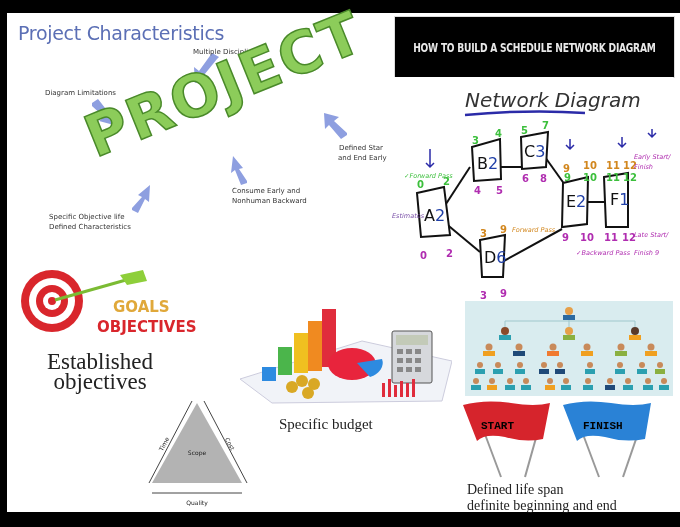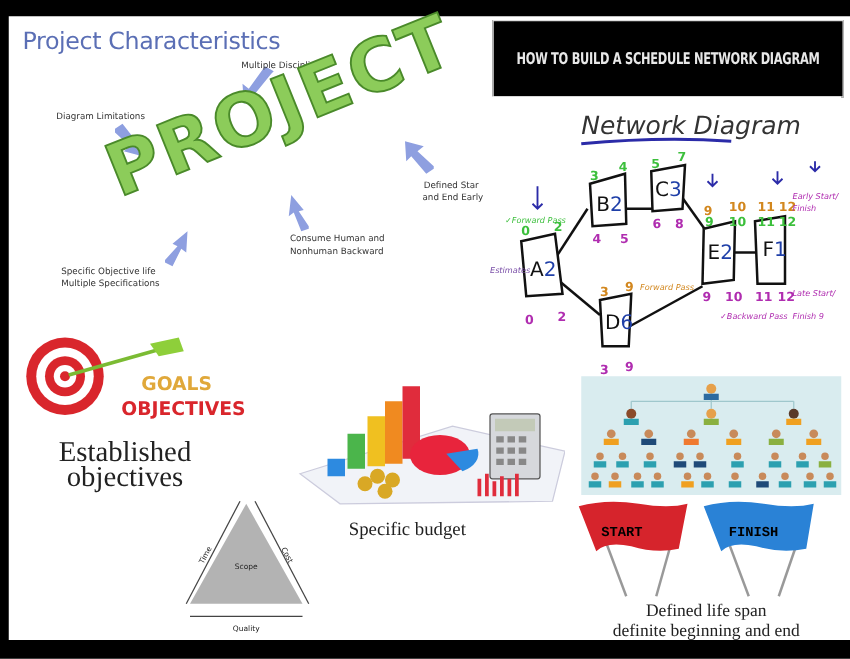--- a/index.html
+++ b/index.html
@@ -35,24 +35,24 @@
       <polygon points="240,170 234,172 228,157 224,160 226,143 236,155 232,156 240,168"></polygon>
 
       <polygon points="125,197 131,200 138,186 142,189 143,172 131,182 135,184 125,195"></polygon>
     </g>
   </svg>
 
   <div class="abs small-lbl" style="left:186px;top:34px">Multiple Disciplines</div>
   <div class="abs small-lbl" style="left:38px;top:75px">Diagram Limitations</div>
   <div class="abs small-lbl" style="left:332px;top:130px">Defined Star</div>
   <div class="abs small-lbl" style="left:331px;top:140px">and End Early</div>
-  <div class="abs small-lbl" style="left:225px;top:173px">Consume Human and</div>
+  <div class="abs small-lbl" style="left:225px;top:173px">Consume Early and</div>
   <div class="abs small-lbl" style="left:225px;top:183px">Nonhuman Backward</div>
   <div class="abs small-lbl" style="left:42px;top:199px">Specific Objective life</div>
-  <div class="abs small-lbl" style="left:42px;top:209px">Multiple Specifications</div>
+  <div class="abs small-lbl" style="left:42px;top:209px">Defined Characteristics</div>
 
   <div class="abs project-word">PROJECT</div>
 
   <div class="abs net-banner">
     <span>HOW TO BUILD A SCHEDULE NETWORK DIAGRAM</span>
   </div>
 
   <svg class="abs" style="left:383px;top:64px" width="283" height="226">
     <rect x="0" y="0" width="283" height="226" fill="#fff"></rect>
     <text x="75" y="30" font-family="DejaVu Sans, sans-serif" font-style="italic" font-size="20" fill="#333">Network Diagram</text>
@@ -278,18 +278,18 @@
   <svg class="abs" style="left:448px;top:378px" width="200" height="88">
     <line x1="22" y1="22" x2="46" y2="86" stroke="#999" stroke-width="2"></line>
     <line x1="88" y1="22" x2="70" y2="86" stroke="#999" stroke-width="2"></line>
     <path d="M8,14 Q30,8 56,12 Q80,16 95,12 L88,48 Q70,52 50,46 Q30,42 22,50 Z" fill="#d6242c"></path>
     <text x="26" y="38" class="flag-txt">START</text>
     <line x1="120" y1="22" x2="144" y2="86" stroke="#999" stroke-width="2"></line>
     <line x1="190" y1="22" x2="168" y2="86" stroke="#999" stroke-width="2"></line>
     <path d="M108,14 Q130,8 156,12 Q180,16 196,12 L190,48 Q170,52 150,46 Q130,42 122,50 Z" fill="#2a82d6"></path>
     <text x="128" y="38" class="flag-txt">FINISH</text>
   </svg>
-  <div class="abs serif" style="left:460px;top:469px;width:196px;text-align:center;font-size:14px;line-height:16px">
+  <div class="abs serif" style="left:460px;top:469px;width:196px;text-align:left;font-size:14px;line-height:16px">
     <div>Defined life span</div>
     <div>definite beginning and end</div>
   </div>
 
 </div>
 
 </body></html>

